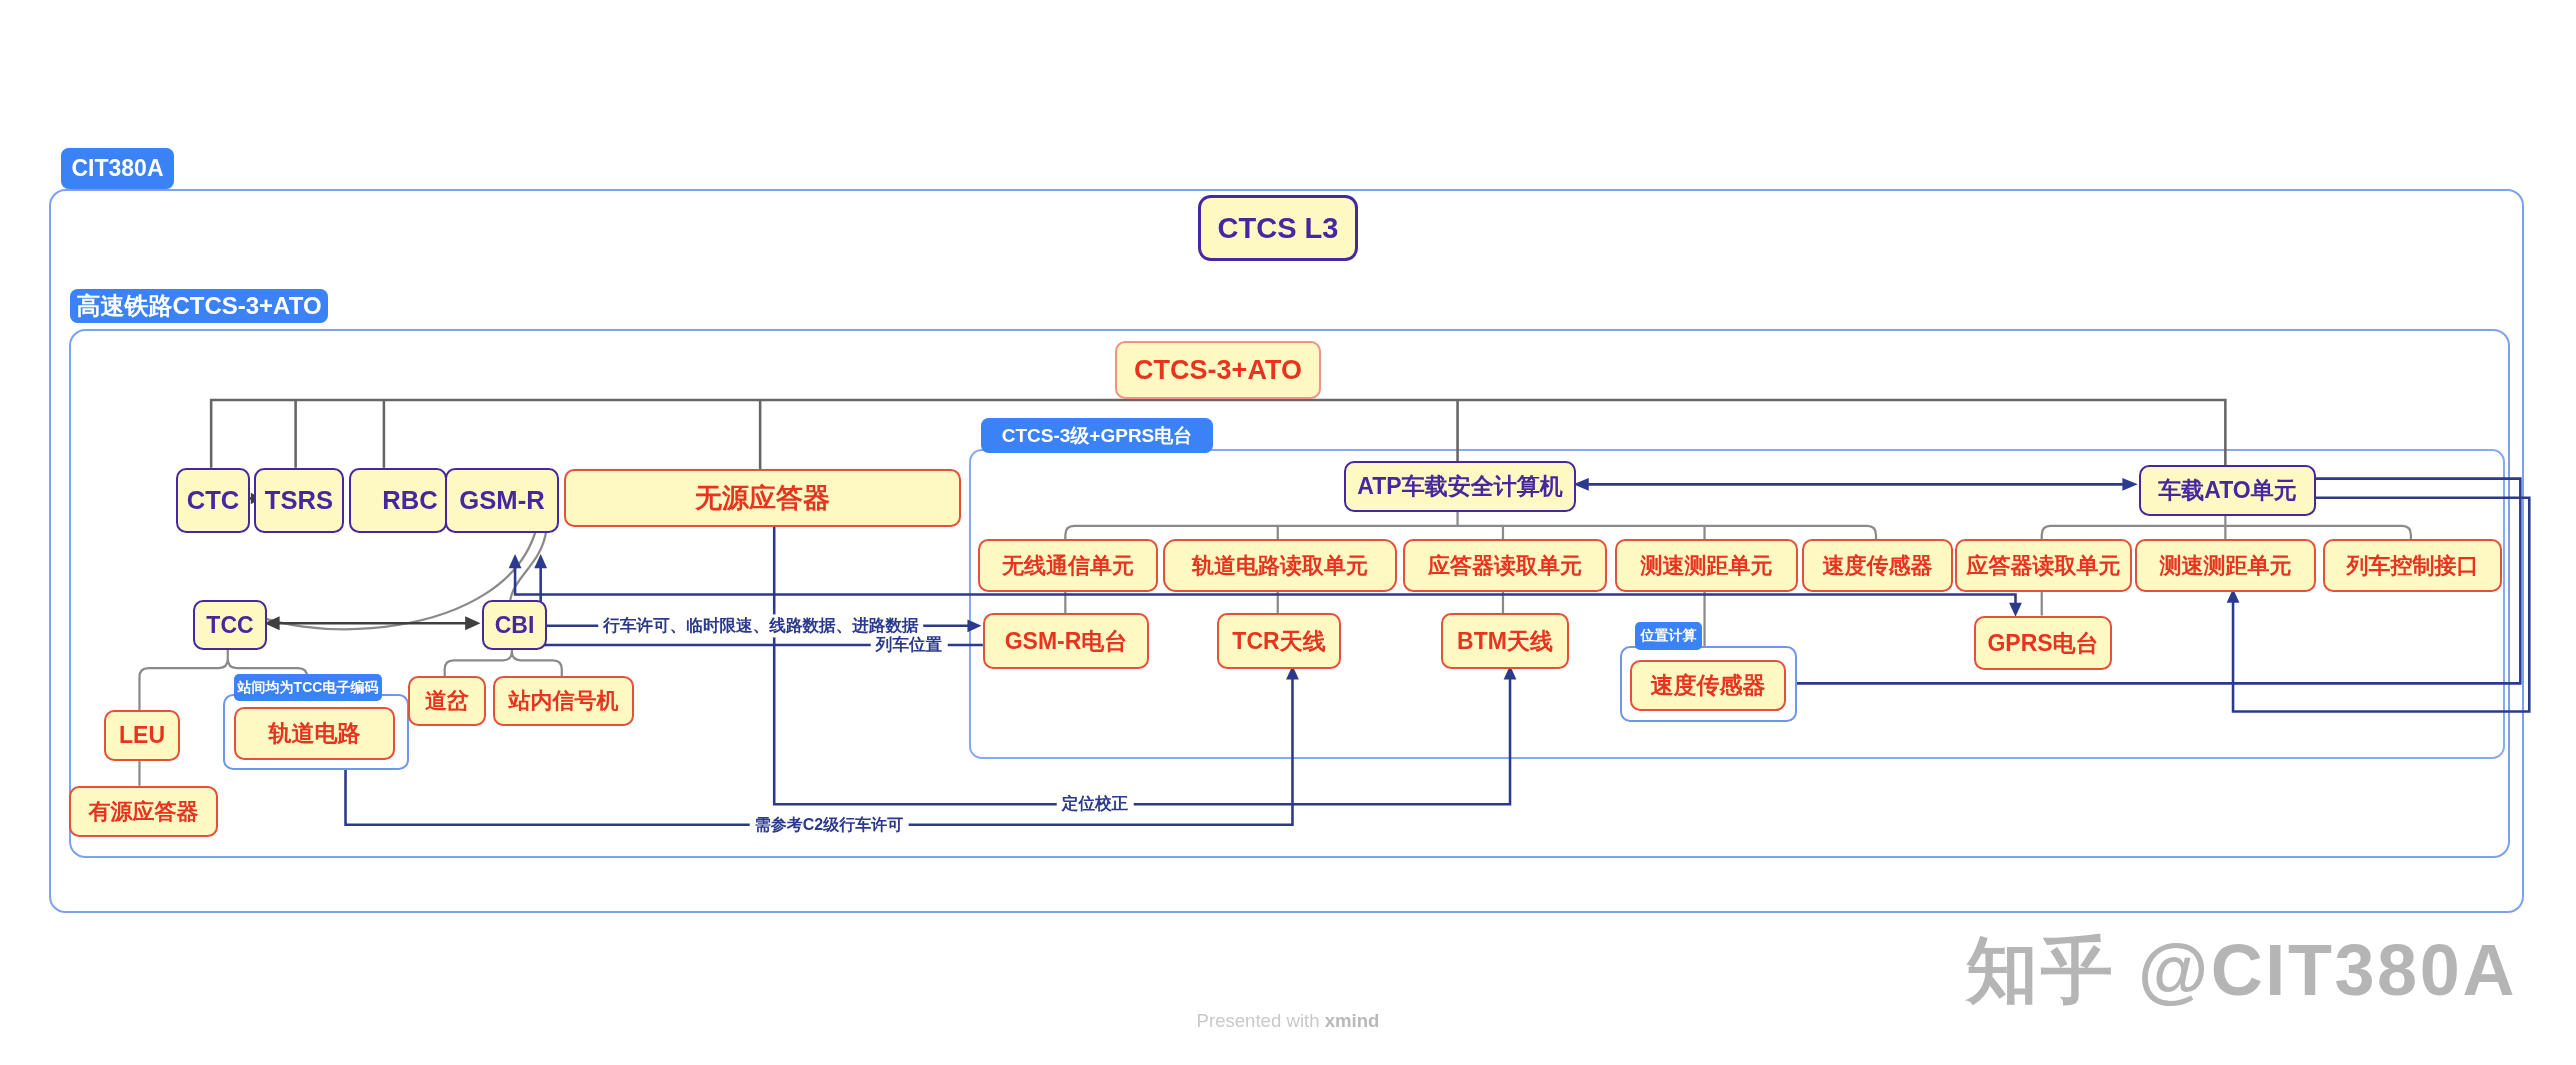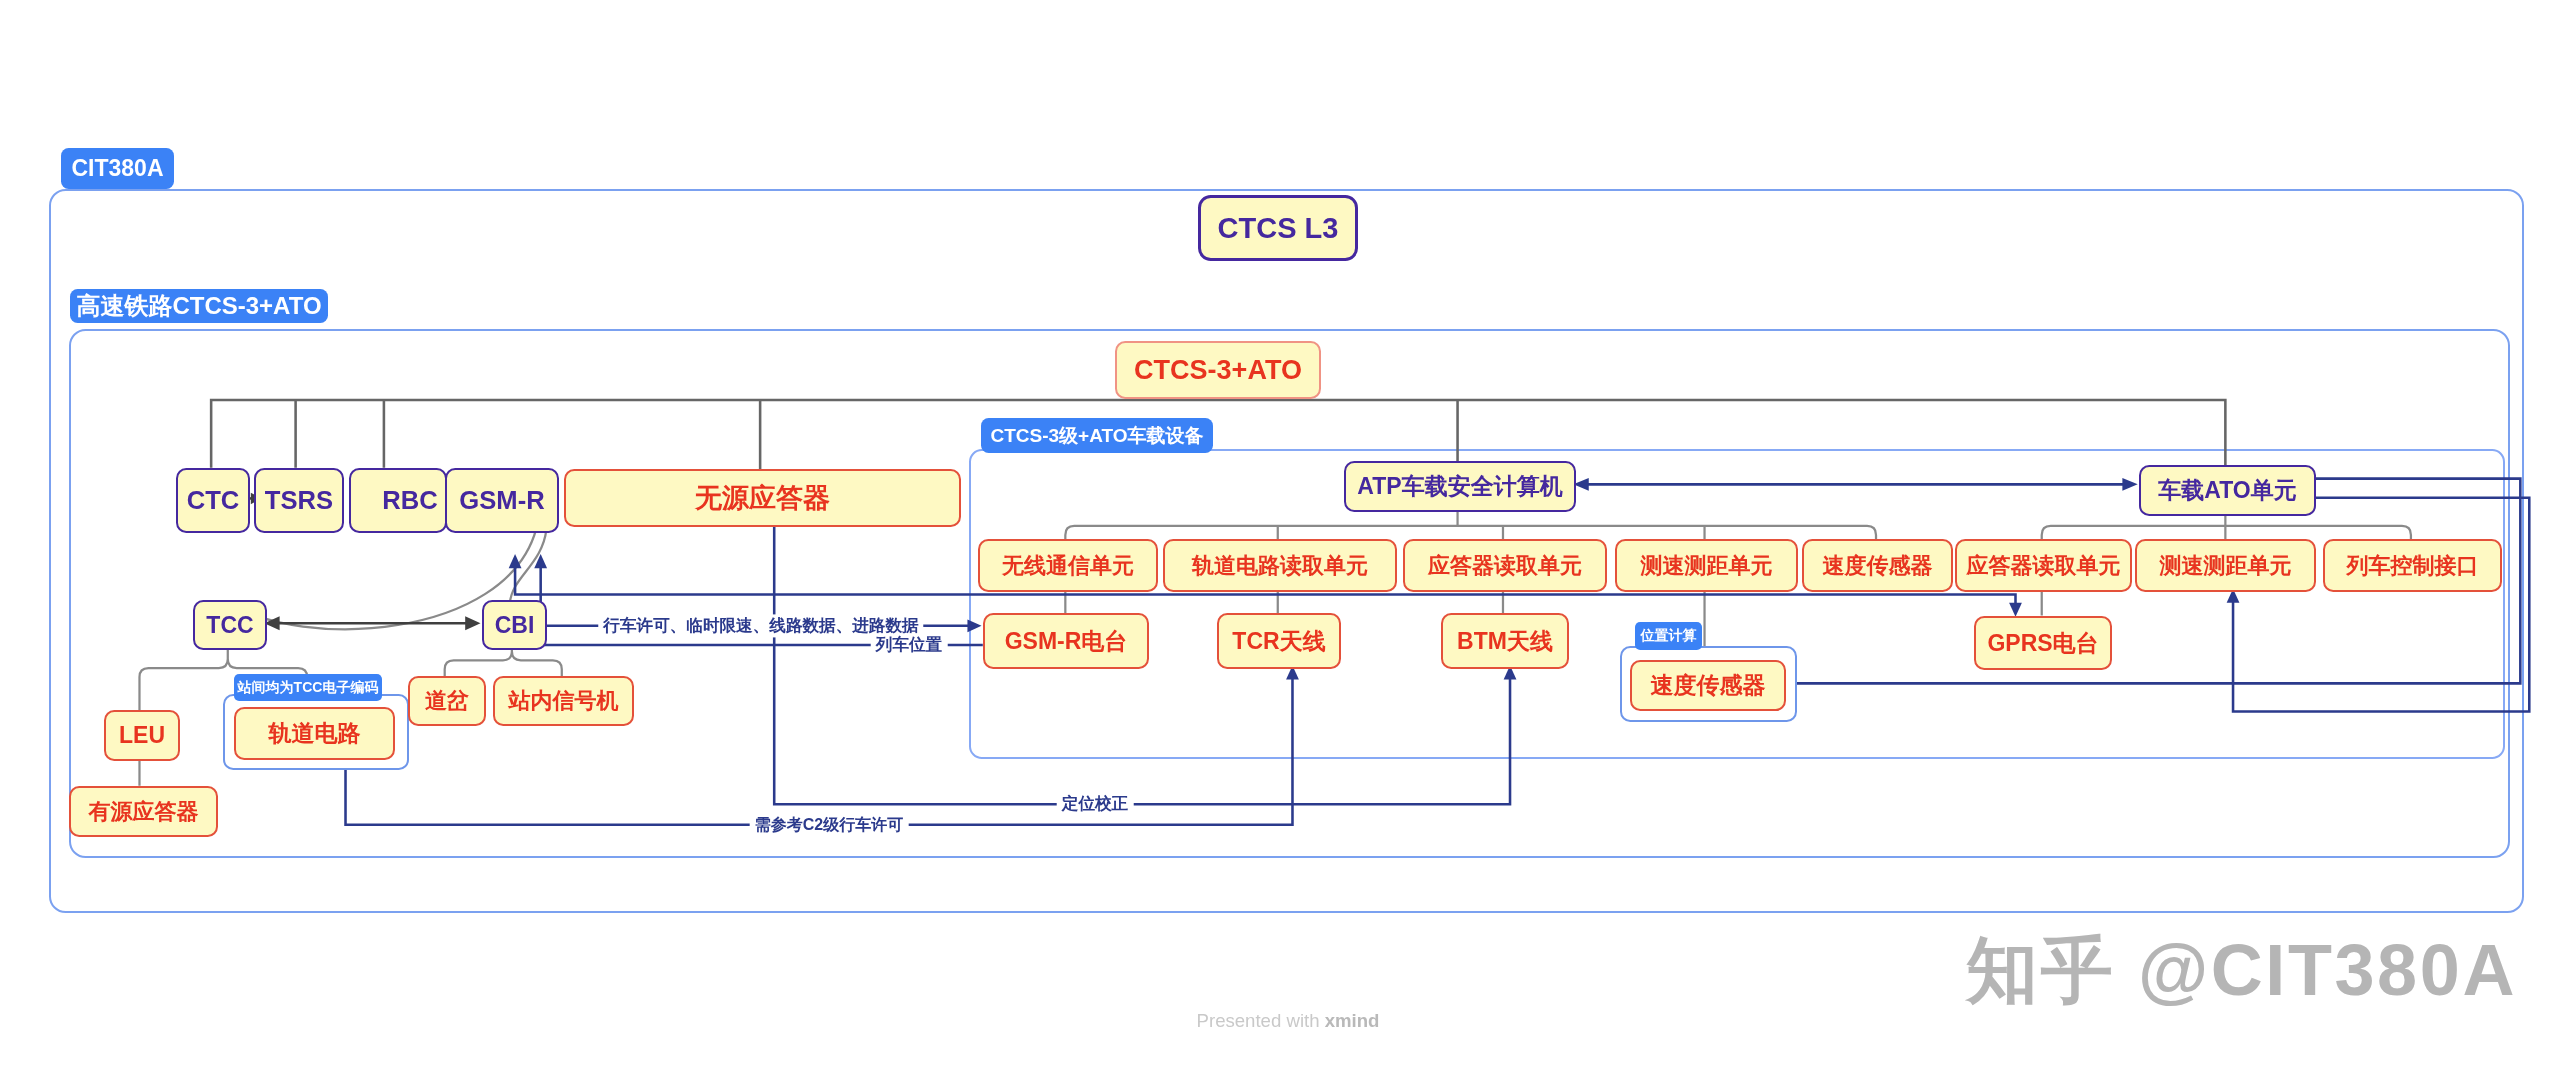--- a/index.html
+++ b/index.html
@@ -76,39 +76,39 @@
     <polygon points="2786,1068 2808,1058 2808,1078" fill="#2b3a8c"></polygon>
     <path d="M3613 778 H3953 V1112 H3490 V928" fill="none" stroke="#2b3a8c" stroke-width="4"></path>
     <polygon points="3490,920 3480,942 3500,942" fill="#2b3a8c"></polygon>
     <path d="M2467 757 H3333" fill="none" stroke="#2b3a8c" stroke-width="4"></path>
     <polygon points="2459,757 2483,747 2483,767" fill="#2b3a8c"></polygon>
     <polygon points="3341,757 3317,747 3317,767" fill="#2b3a8c"></polygon>
   </svg>
 
   <div class="badge" style="left:61px;top:148px;width:113px;height:41px;font-size:23px;">CIT380A</div>
   <div class="badge" style="left:70px;top:289px;width:258px;height:34px;font-size:24px;">高速铁路CTCS-3+ATO</div>
-  <div class="badge" style="left:981px;top:418px;width:232px;height:35px;font-size:19px;">CTCS-3级+ATO车载设备</div>
+  <div class="badge" style="left:981px;top:418px;width:232px;height:35px;font-size:19px;">CTCS-3级+GPRS电台</div>
   <div class="badge" style="left:1635px;top:622px;width:67px;height:28px;font-size:14px;border-radius:5.1px;">位置计算</div>
   <div class="badge" style="left:234px;top:674px;width:148px;height:27px;font-size:14px;border-radius:5.1px;">站间均为TCC电子编码</div>
 
   <div class="node indigo" style="left:1198px;top:195px;width:154px;height:60px;font-size:29px;border-width:3.2px;border-radius:12.8px;">CTCS L3</div>
   <div class="node indigo" style="left:176px;top:468px;width:70px;height:61px;font-size:25.6px;">CTC</div>
   <div class="node indigo" style="left:254px;top:468px;width:86px;height:61px;font-size:25.6px;">TSRS</div>
   <div class="node indigo" style="left:349px;top:468px;width:70px;height:61px;font-size:25.6px;padding-left:24px;">RBC</div>
   <div class="node indigo" style="left:445px;top:468px;width:110px;height:61px;font-size:25.6px;">GSM-R</div>
   <div class="node indigo" style="left:1344px;top:461px;width:228px;height:47px;font-size:23px;">ATP车载安全计算机</div>
   <div class="node indigo" style="left:2139px;top:465px;width:173px;height:47px;font-size:23px;">车载ATO单元</div>
   <div class="node indigo" style="left:193px;top:600px;width:70px;height:46px;font-size:23px;">TCC</div>
   <div class="node indigo" style="left:482px;top:600px;width:61px;height:46px;font-size:23px;">CBI</div>
 
   <div class="node red soft" style="left:1115px;top:341px;width:202px;height:54px;font-size:27px;">CTCS-3+ATO</div>
   <div class="node red" style="left:564px;top:469px;width:393px;height:54px;font-size:27px;">无源应答器</div>
 
   <div class="node red" style="left:978px;top:539px;width:176px;height:49px;font-size:22px;">无线通信单元</div>
-  <div class="node red" style="left:1163px;top:539px;width:230px;height:49px;font-size:22px;">轨道电路读取单元</div>
+  <div class="node red" style="left:1163px;top:539px;width:230px;height:49px;font-size:22px;border-radius:13px;">轨道电路读取单元</div>
   <div class="node red" style="left:1403px;top:539px;width:200px;height:49px;font-size:22px;">应答器读取单元</div>
   <div class="node red" style="left:1615px;top:539px;width:179px;height:49px;font-size:22px;">测速测距单元</div>
   <div class="node red" style="left:1802px;top:539px;width:147px;height:49px;font-size:22px;">速度传感器</div>
   <div class="node red" style="left:1955px;top:539px;width:173px;height:49px;font-size:22px;">应答器读取单元</div>
   <div class="node red" style="left:2135px;top:539px;width:177px;height:49px;font-size:22px;">测速测距单元</div>
   <div class="node red" style="left:2323px;top:539px;width:175px;height:49px;font-size:22px;">列车控制接口</div>
 
   <div class="node red" style="left:983px;top:613px;width:162px;height:52px;font-size:23px;">GSM-R电台</div>
   <div class="node red" style="left:1217px;top:613px;width:120px;height:52px;font-size:23px;">TCR天线</div>
   <div class="node red" style="left:1441px;top:613px;width:124px;height:52px;font-size:23px;">BTM天线</div>

